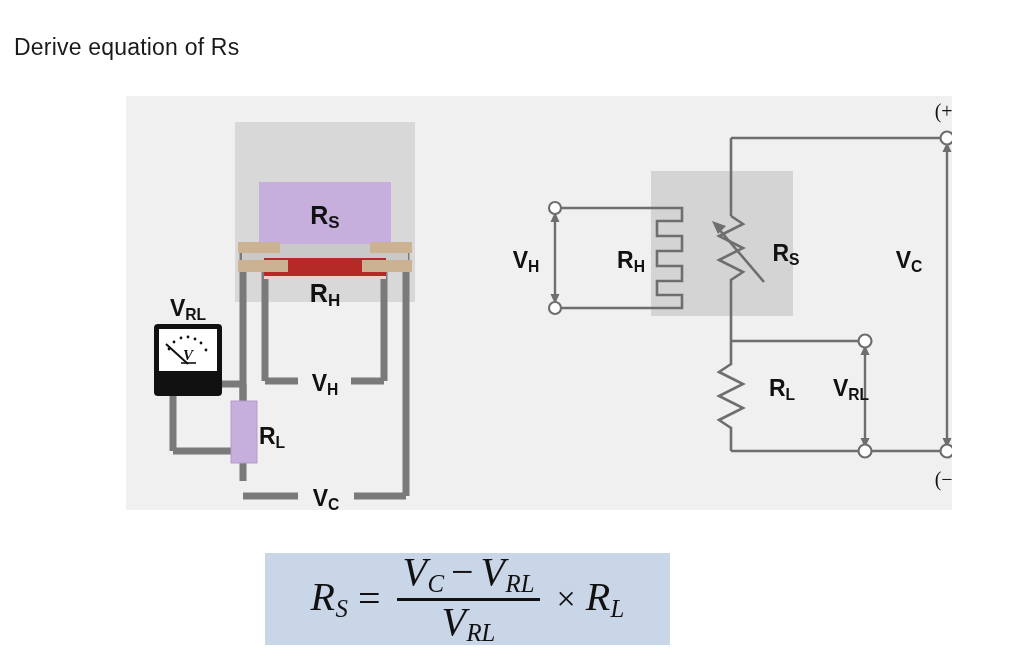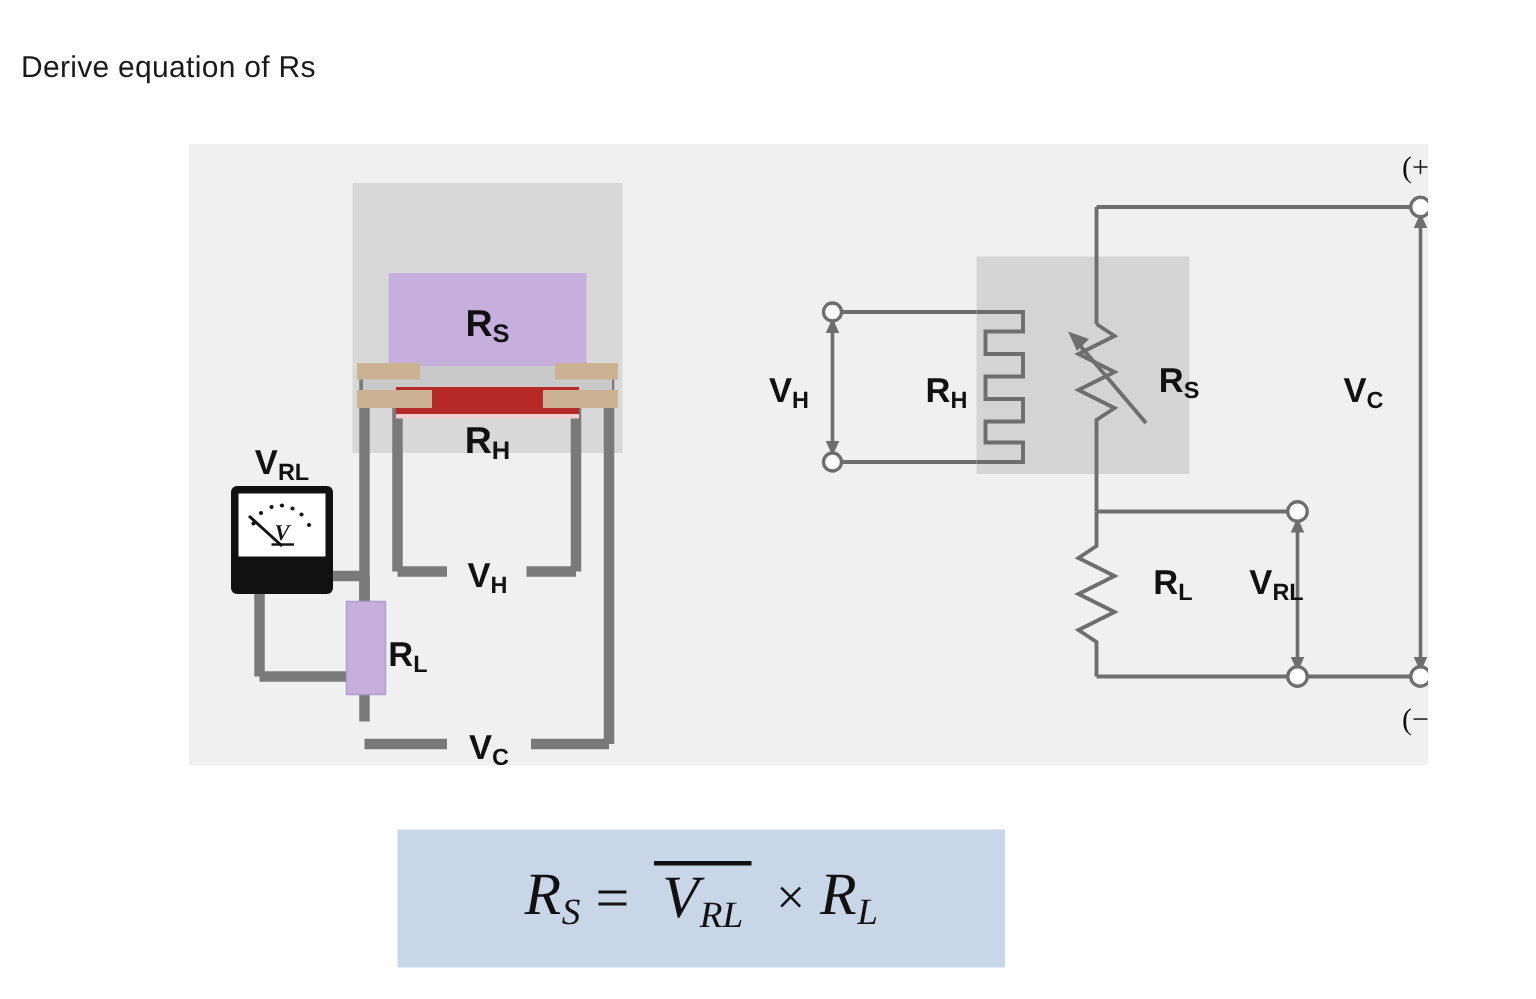--- a/index.html
+++ b/index.html
@@ -17,21 +17,21 @@
   }
   .slide {
     position: absolute;
     inset: 0;
   }
   
   .slide-title {
     position: absolute;
     left: 14px;
     top: 34px;
-    font-size: 20px;
+    font-size: 23px;
     font-weight: 400;
     color: #1a1a1a;
     letter-spacing: 0.2px;
     white-space: nowrap;
   }
   
   .figure-panel {
     position: absolute;
     left: 126px;
     top: 96px;
@@ -273,20 +273,21 @@
         </g>
       </g>
     </svg>
   </div>
 
   <div class="formula-box">
     <div class="formula">
       <span class="lhs"><span>R</span><sub class="v">S</sub></span>
       <span class="eq">=</span>
       <span class="frac">
+        <span class="num"><span>V</span><sub class="v">C</sub><span style="font-style:normal;margin:0 7px;">−</span><span>V</span><sub class="v">RL</sub></span>
         <span class="bar"></span>
         <span class="den"><span>V</span><sub class="v">RL</sub></span>
       </span>
       <span class="times">×</span>
       <span class="rhs"><span>R</span><sub class="v">L</sub></span>
     </div>
   </div>
 
 </div>
 

